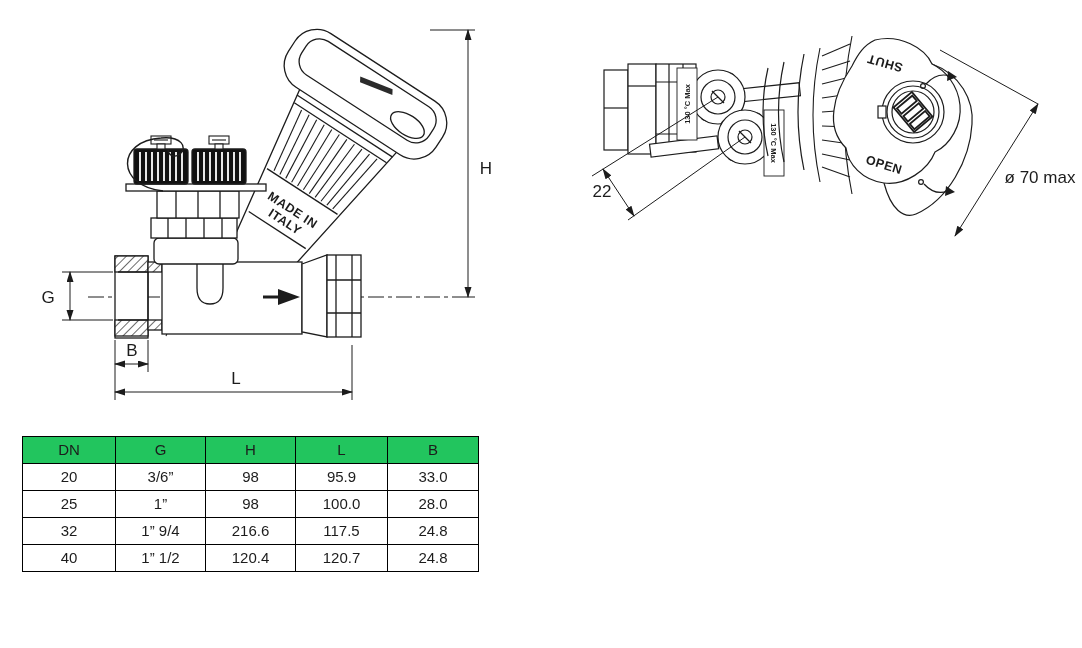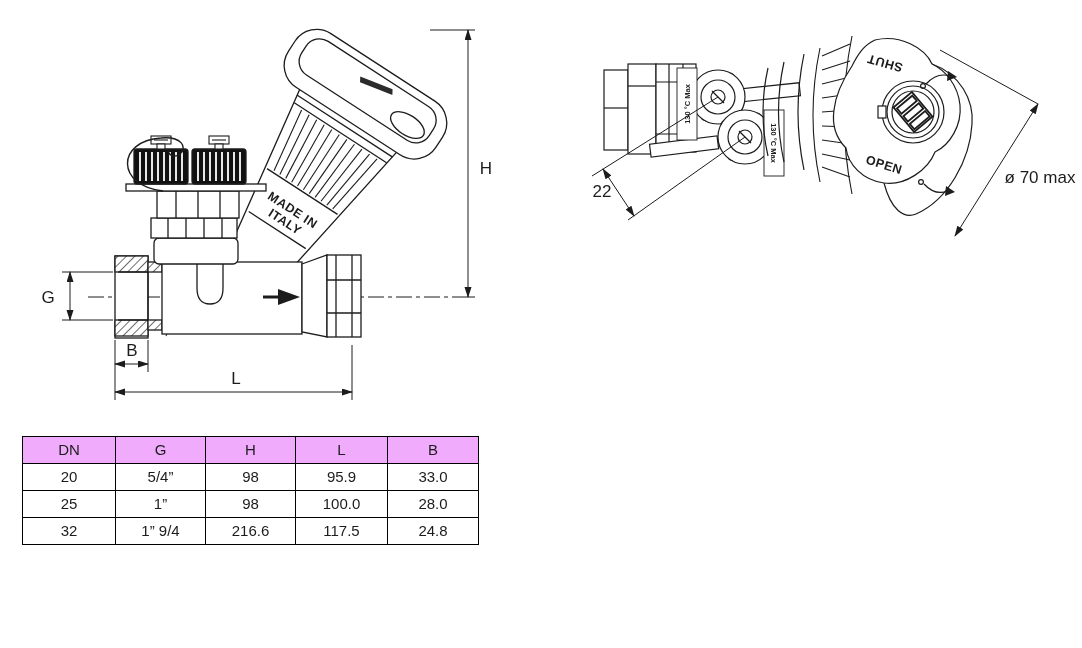--- a/index.html
+++ b/index.html
@@ -280,46 +280,53 @@
 
   <table class="dim-table">
     <colgroup>
         <col class="c1">
         <col class="c2">
         <col class="c3">
         <col class="c4">
         <col class="c5">
       </colgroup>
     <thead>
-      <tr id="dim-table-head" style="background: #f0abfc;">
+      <tr id="dim-table-head" style="background: #22c55e;">
           <th>DN</th>
           <th>G</th>
           <th>H</th>
           <th>L</th>
           <th>B</th>
         </tr>
     </thead>
     <tbody id="dim-table-body">
         <tr>
           <td>20</td>
-          <td>5/4”</td>
+          <td>3/6”</td>
           <td>98</td>
           <td>95.9</td>
           <td>33.0</td>
         </tr>
         <tr>
           <td>25</td>
           <td>1”</td>
           <td>98</td>
           <td>100.0</td>
           <td>28.0</td>
         </tr>
         <tr>
           <td>32</td>
           <td>1” 9/4</td>
           <td>216.6</td>
           <td>117.5</td>
           <td>24.8</td>
         </tr>
+        <tr>
+          <td>40</td>
+          <td>1” 1/2</td>
+          <td>120.4</td>
+          <td>120.7</td>
+          <td>24.8</td>
+        </tr>
       </tbody>
   </table>
 
 </div>
 
 </body></html>

